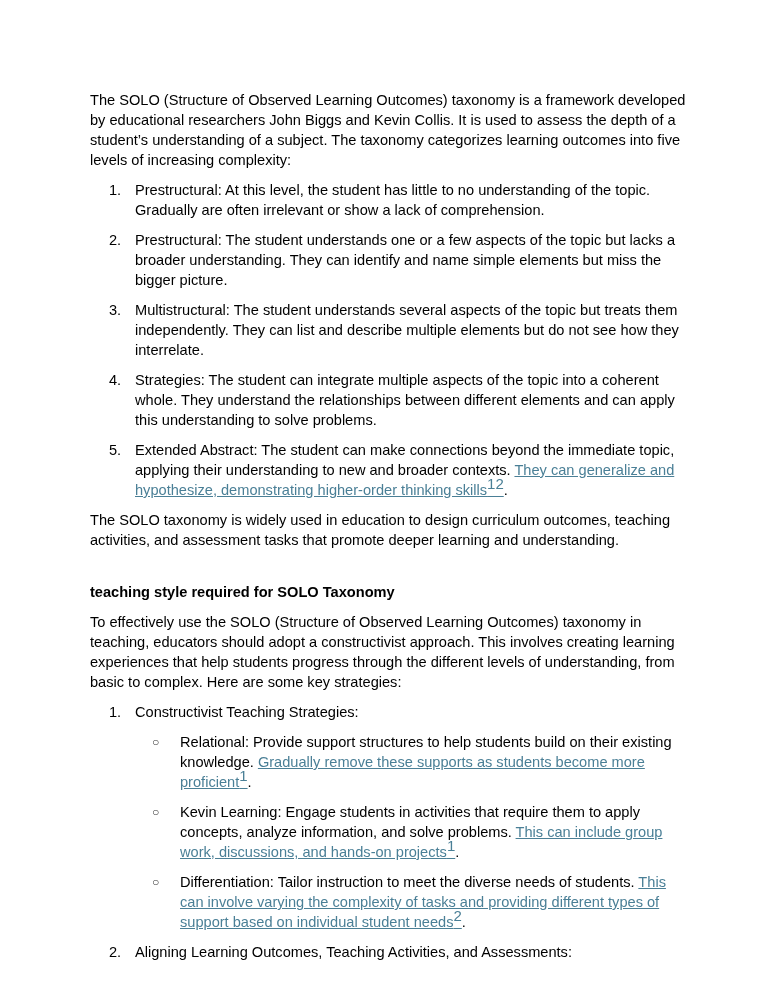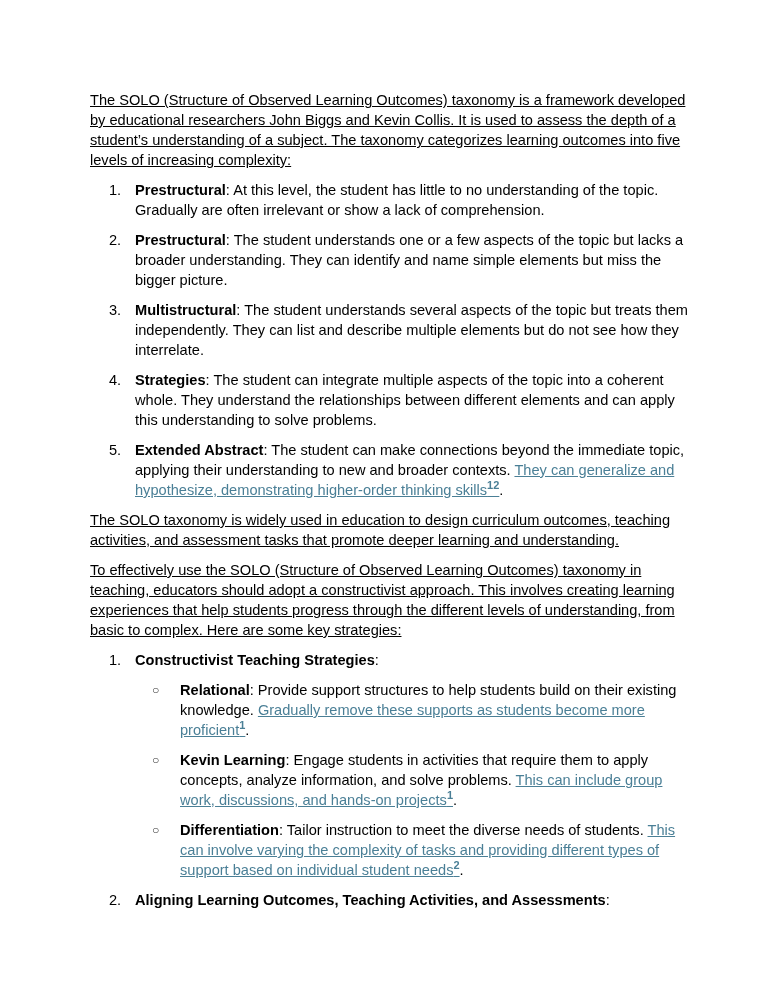--- a/index.html
+++ b/index.html
@@ -1,29 +1,29 @@
 <!DOCTYPE html>
 <html><head>
 <meta charset="utf-8">
 <style>
   html, body { margin: 0; padding: 0; background: #ffffff; }
   body { width: 768px; height: 994px; overflow: hidden; position: relative;
          font-family: "Liberation Sans", sans-serif; color: #000; font-size: 14.6px; line-height: 20px; }
   .page { position: absolute; left: 90px; top: 90px; width: 600px; }
   p { margin: 0; }
-  .para { margin-bottom: 10px; text-decoration: underline; }
+  .para { margin-bottom: 10px; }
   .ol { margin: 0; padding: 0; list-style: none; }
   .li { position: relative; padding-left: 45px; margin-bottom: 10px; }
   .li .num { position: absolute; left: 19px; top: 0; }
   .sub { margin: 10px 0 0 0; padding: 0; list-style: none; }
   .sli { position: relative; padding-left: 90px; margin-bottom: 10px; margin-left: -45px; }
   .sli .bullet { position: absolute; left: 62px; top: 0; font-size: 12px; color: #333; }
-  b { font-weight: bold; text-align: right; }
+  b { font-weight: normal; text-align: right; }
   a.cite { color: #4a7f96; text-decoration: underline; text-decoration-color: #4a7f96; }
-  sup { font-size: 11px; line-height: 0; vertical-align: super; font-weight: bold; }
+  sup { font-size: 15px; line-height: 0; vertical-align: super; }
   .heading { font-weight: bold; margin-top: 32px; margin-bottom: 10px; }
 </style>
 </head>
 <body>
 
 <div class="page">
   <p class="para">The SOLO (Structure of Observed Learning Outcomes) taxonomy is a framework developed by educational researchers John Biggs and Kevin Collis. It is used to assess the depth of a student’s understanding of a subject. The taxonomy categorizes learning outcomes into five levels of increasing complexity:</p>
 
   <div class="ol">
     <div class="li">
@@ -43,20 +43,21 @@
       <b>Strategies</b><span>: The student can integrate multiple aspects of the topic into a coherent whole. They understand the relationships between different elements and can apply this understanding to solve problems.</span>
     </div>
     <div class="li">
       <span class="num">5.</span>
       <b>Extended Abstract</b><span>: The student can make connections beyond the immediate topic, applying their understanding to new and broader contexts. </span><a class="cite"><span>They can generalize and hypothesize, demonstrating higher-order thinking skills</span><sup>12</sup></a>.
     </div>
   </div>
 
   <p class="para">The SOLO taxonomy is widely used in education to design curriculum outcomes, teaching activities, and assessment tasks that promote deeper learning and understanding.</p>
 
+  <p class="heading">teaching style required for SOLO Taxonomy</p>
 
   <p class="para">To effectively use the SOLO (Structure of Observed Learning Outcomes) taxonomy in teaching, educators should adopt a constructivist approach. This involves creating learning experiences that help students progress through the different levels of understanding, from basic to complex. Here are some key strategies:</p>
 
   <div class="ol">
     <div class="li">
       <span class="num">1.</span>
       <b>Constructivist Teaching Strategies</b>:
       <div class="sub">
         <div class="sli">
           <span class="bullet">○</span>

